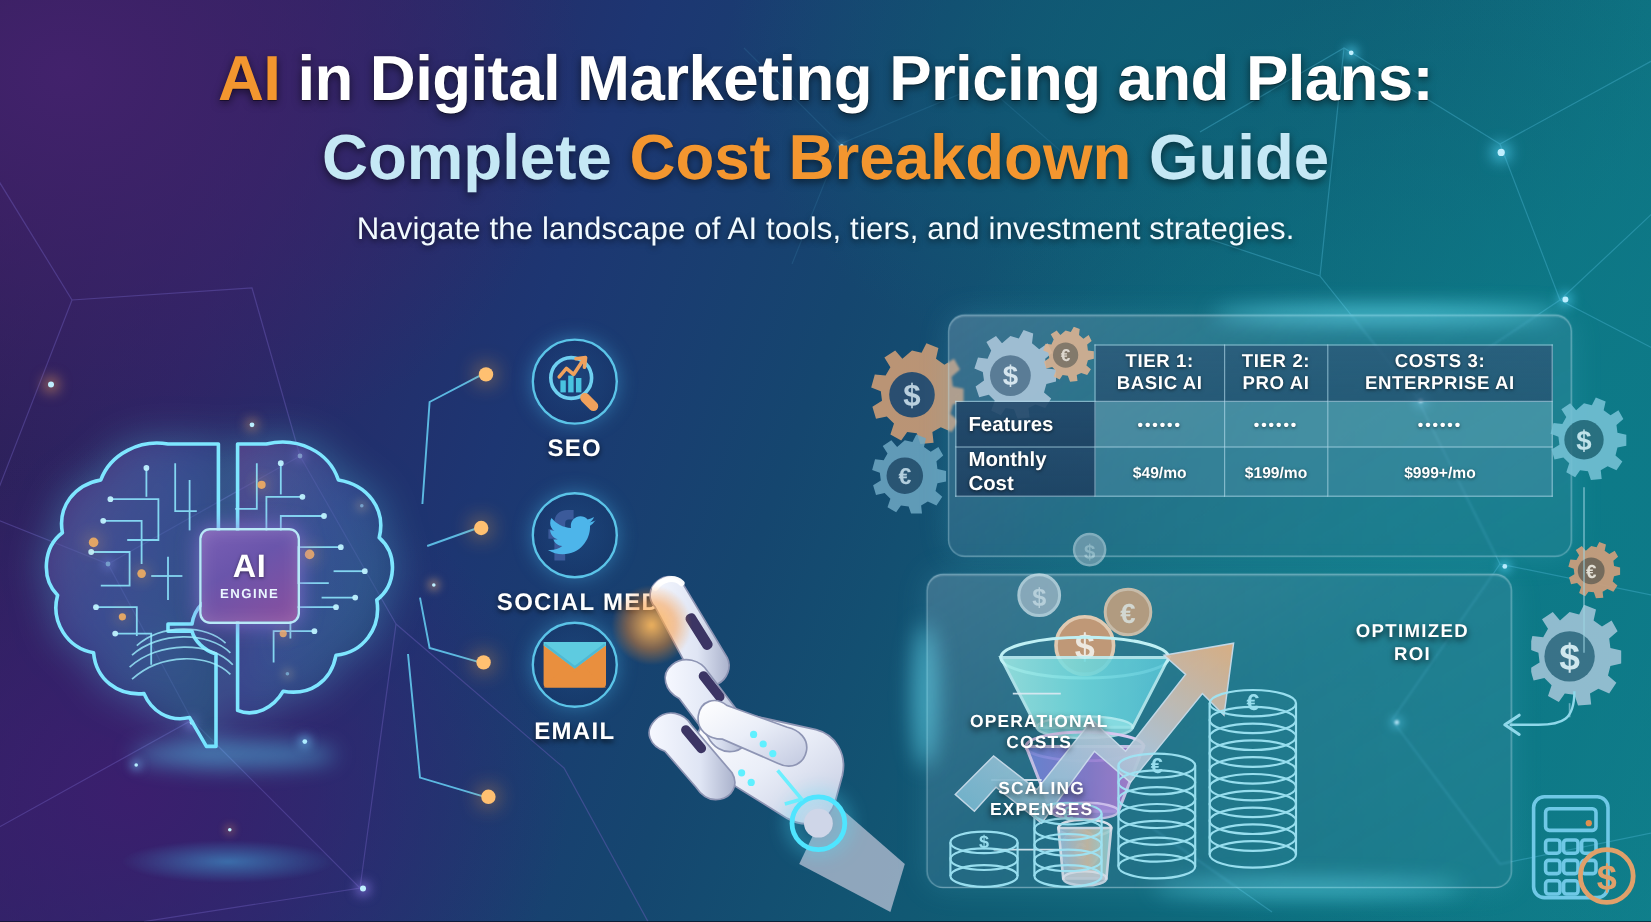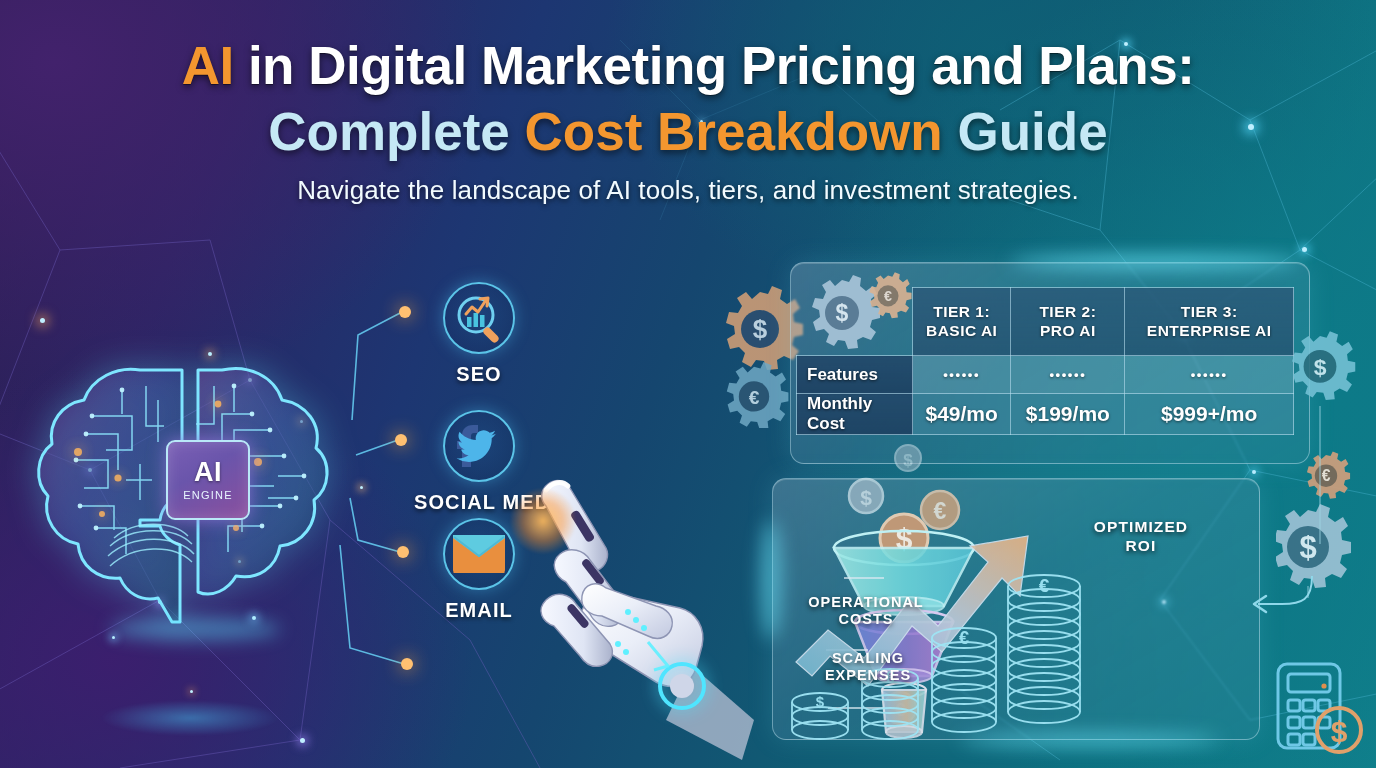--- a/index.html
+++ b/index.html
@@ -44,21 +44,21 @@
   .brain{position:absolute;left:22px;top:330px;width:340px;height:300px;}
   .brain svg{position:absolute;inset:0;filter:drop-shadow(0 0 16px rgba(92,235,255,.55));}
   .chip{
     position:absolute;left:144px;top:110px;width:84px;height:80px;border-radius:9px;
     background:linear-gradient(150deg,#7a5fb5 0%,#6a55ab 40%,#8a4f9e 100%);
     border:2px solid #b9e8f8;display:flex;flex-direction:column;align-items:center;
     justify-content:center;box-shadow:0 0 18px rgba(150,120,220,.75),inset 0 0 14px rgba(255,255,255,.16);
   }
   .chip .big{color:#fff;font-size:27px;font-weight:bold;line-height:1;letter-spacing:.5px;
     text-shadow:0 1px 3px rgba(0,0,0,.5);}
-  .chip .small{color:#e9f6ff;font-size:11px;font-weight:normal;letter-spacing:1.2px;margin-top:3px;}
+  .chip .small{color:#e9f6ff;font-size:11px;font-weight:bold;letter-spacing:1.2px;margin-top:3px;}
 
   
   .conn{position:absolute;left:0;top:0;width:1376px;height:768px;pointer-events:none;}
 
   
   .chan{position:absolute;width:130px;text-align:center;}
   .chan .ring{
     width:72px;height:72px;margin:0 auto;border-radius:50%;
     border:2.5px solid #5bc4e8;display:flex;align-items:center;justify-content:center;
     background:radial-gradient(circle at 50% 45%, rgba(30,75,130,.55) 0%, rgba(18,45,95,.25) 70%);
@@ -88,34 +88,34 @@
   #tablePanel{left:790px;top:262px;width:520px;height:202px;}
   #roiPanel{left:772px;top:478px;width:488px;height:262px;}
 
   
   .ptable{position:absolute;left:796px;top:287px;border-collapse:collapse;width:498px;}
   .ptable td,.ptable th{
     border:1px solid rgba(183,222,238,.6);
     text-align:center;color:#ffffff;padding:0;
   }
   .ptable th{
-    height:68px;font-size:15.5px;font-weight:bold;line-height:1.18;letter-spacing:.5px;
+    height:47px;font-size:15.5px;font-weight:bold;line-height:1.18;letter-spacing:.5px;
     background:linear-gradient(180deg,rgba(43,88,120,.80),rgba(38,78,110,.72));
     text-shadow:0 1px 3px rgba(0,0,0,.6);
   }
   .ptable th.corner{background:transparent;border:none;width:116px;}
   .ptable td.rowhead{
     background:linear-gradient(180deg,rgba(34,72,106,.90),rgba(29,63,96,.88));
     text-align:left;padding-left:10px;font-size:17px;font-weight:bold;width:116px;
     text-shadow:0 1px 3px rgba(0,0,0,.65);
   }
   .ptable tr.r-feat td.cell{background:rgba(150,190,210,.30);height:38px;}
   .ptable tr.r-cost td.cell{background:rgba(96,152,180,.30);height:40px;}
   .ptable tr.r-roi  td.cell{background:rgba(96,152,180,.26);height:40px;}
-  .ptable td.cell{font-size:21px;font-weight:bold;text-shadow:0 1px 3px rgba(0,0,0,.55);}
+  .ptable td.cell{font-size:13px;font-weight:bold;text-shadow:0 1px 3px rgba(0,0,0,.55);}
   .ptable tr.r-feat td.cell{font-size:13px;letter-spacing:1.6px;}
   .ptable tr.r-roi td.cell{font-weight:normal;font-size:17px;}
   .ptable td.rowhead.feat{height:38px;}
 
   
   .flabel{
     position:absolute;color:#ffffff;font-size:14.5px;font-weight:bold;letter-spacing:1px;
     text-align:center;line-height:1.2;text-shadow:0 2px 5px rgba(0,0,0,.75);white-space:nowrap;
   }
   .roilabel{
@@ -410,21 +410,21 @@
       <th class="corner"></th>
       <th>
         <span>TIER 1:</span><br>
         <span>BASIC AI</span>
       </th>
       <th>
         <span>TIER 2:</span><br>
         <span>PRO AI</span>
       </th>
       <th>
-        <span>TIER 3:</span><br>
+        <span>COSTS 3:</span><br>
         <span>ENTERPRISE AI</span>
       </th>
     </tr>
     <tr class="r-feat">
       <td class="rowhead feat">Features</td>
       <td class="cell">••••••</td>
       <td class="cell">••••••</td>
       <td class="cell">••••••</td>
     </tr>
     <tr class="r-cost">
@@ -598,21 +598,21 @@
   </svg>
 
   <div class="flabel" style="left:788px;top:594px;width:156px;">
     <div>OPERATIONAL</div>
     <div>COSTS</div>
   </div>
   <div class="flabel" style="left:798px;top:650px;width:140px;">
     <div>SCALING</div>
     <div>EXPENSES</div>
   </div>
-  <div class="roilabel" style="left:1076px;top:518px;width:130px;">
+  <div class="roilabel" style="left:1112px;top:518px;width:130px;">
     <div>OPTIMIZED</div>
     <div>ROI</div>
   </div>
 
   <svg class="deco" style="left:1276px;top:322px;" width="100" height="276">
     <g transform="translate(44,42) scale(.82)" fill="#74c0d4" opacity=".9">
       <path d="M0,-34 L8,-32 L12,-40 L22,-36 L20,-27 L27,-22 L35,-27 L40,-18 L33,-12 L34,-4 L43,-2 L43,9 L34,11 L32,19 L39,25 L33,34 L24,30 L17,34 L18,43 L7,44 L4,35 L-4,34 L-9,41 L-18,36 L-15,27 L-21,21 L-30,23 L-33,13 L-25,8 L-26,0 L-34,-3 L-31,-14 L-22,-13 L-18,-20 L-23,-28 L-14,-34 L-8,-27 Z"></path>
       <circle cx="0" cy="3" r="20" fill="#2d6f80"></circle>
       <text x="0" y="13" font-family="Liberation Sans, sans-serif" font-size="28" font-weight="bold" fill="#d4eef4" text-anchor="middle">$</text>
     </g>

